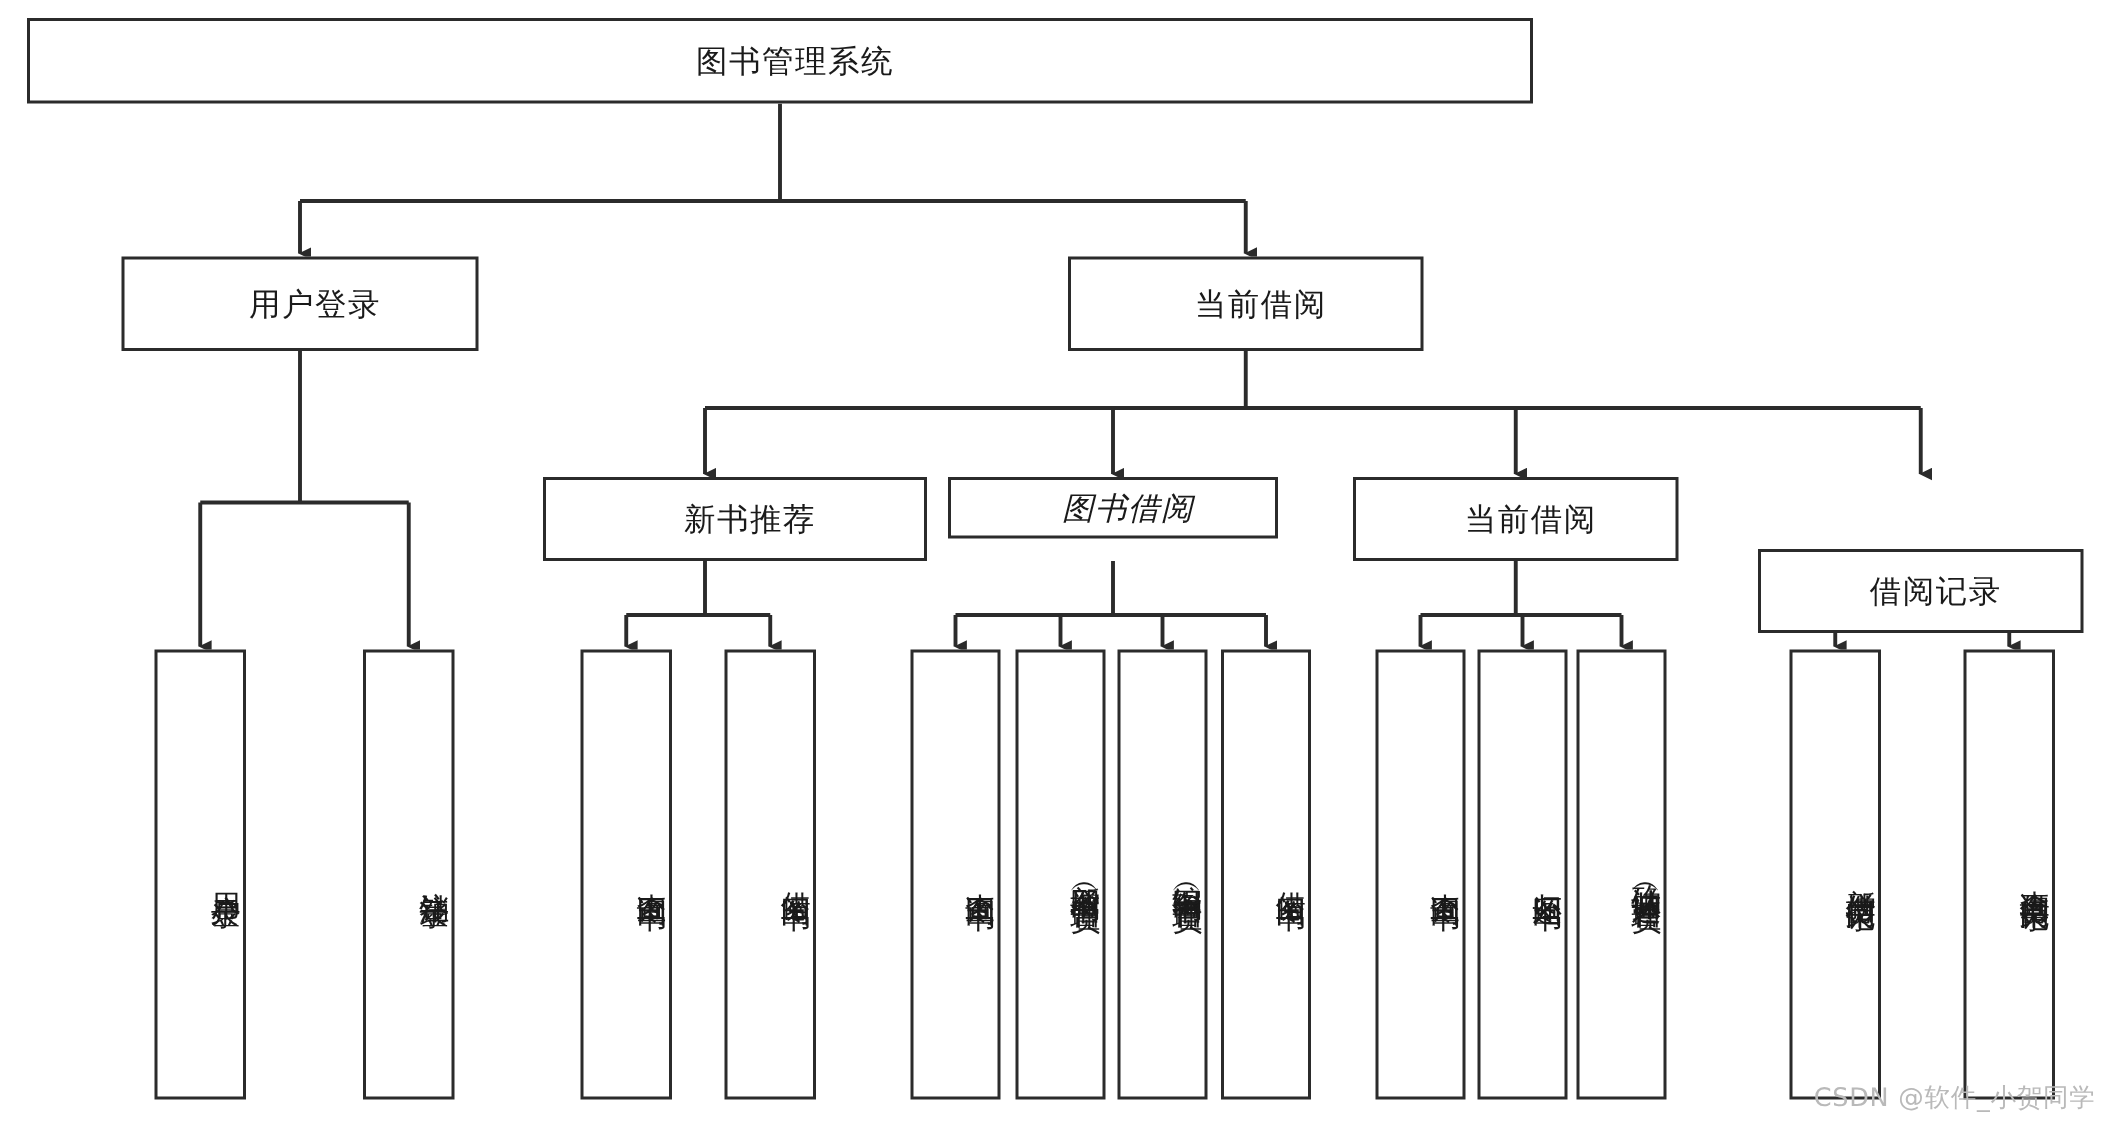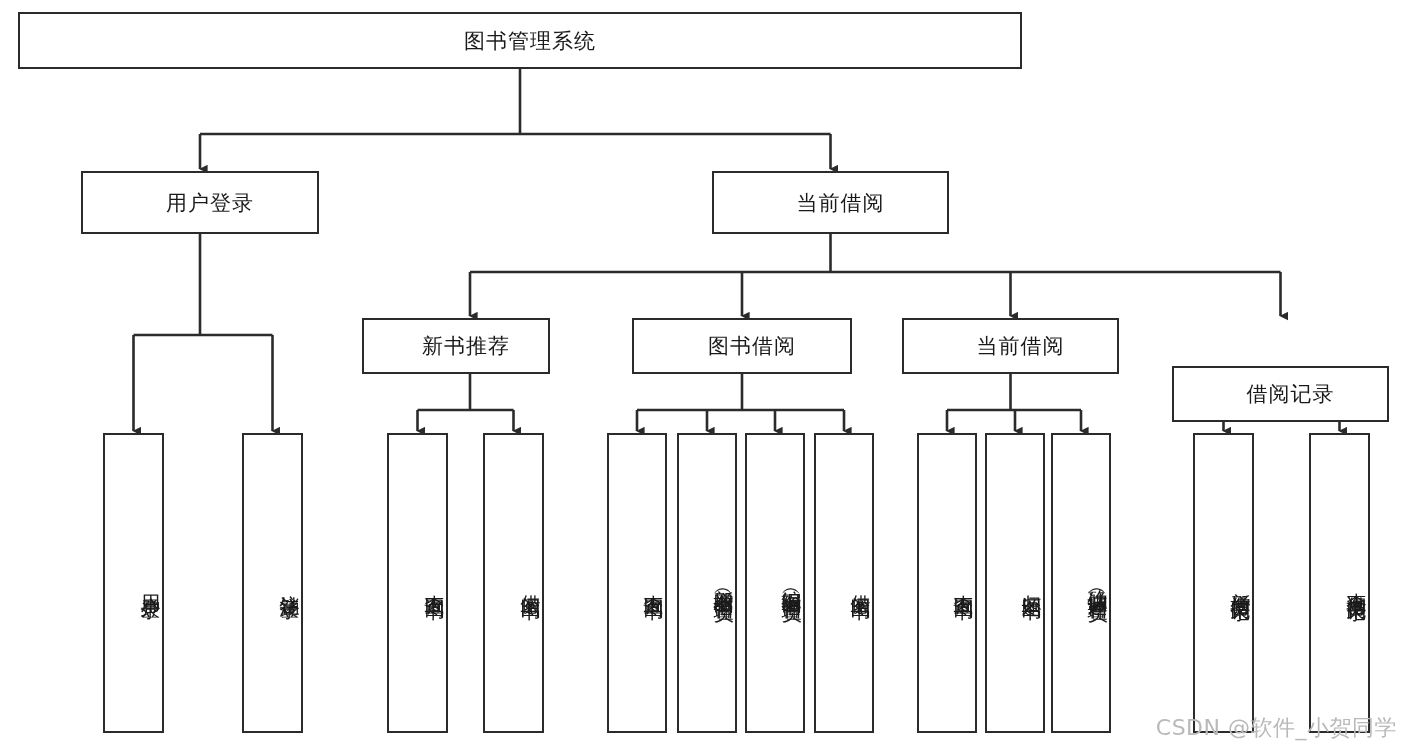--- a/index.html
+++ b/index.html
@@ -56,21 +56,21 @@
     white-space: nowrap;
     display: block;
   }
   .node-label {
     white-space: nowrap;
   }
   #watermark {
     position: absolute;
     right: 8px;
     bottom: 4px;
-    font-size: 22px;
+    font-size: 17px;
     color: #b9b9b9;
     white-space: nowrap;
     letter-spacing: 0.5px;
   }
 </style>
 </head>
 <body>
 
 <div id="canvas">
 
@@ -120,24 +120,24 @@
   <div id="nodes-layer">
       <div class="node horiz" style="left: 18px; top: 12px; width: 1004px; height: 57px;">
         <span class="node-label">图书管理系统</span>
       </div>
       <div class="node horiz" style="left: 81px; top: 171px; width: 238px; height: 63px;">
         <span class="node-label">用户登录</span>
       </div>
       <div class="node horiz" style="left: 712px; top: 171px; width: 237px; height: 63px;">
         <span class="node-label">当前借阅</span>
       </div>
-      <div class="node horiz" style="left: 362px; top: 318px; width: 188px; height: 56px; font-family: Liberation Mono, monospace;">
+      <div class="node horiz" style="left: 362px; top: 318px; width: 256px; height: 56px; font-family: Liberation Mono, monospace;">
         <span class="node-label">新书推荐</span>
       </div>
-      <div class="node horiz" style="left: 632px; top: 318px; width: 220px; height: 56px;">
+      <div class="node horiz" style="left: 632px; top: 318px; width: 220px; height: 41px; font-style: italic;">
         <span class="node-label">图书借阅</span>
       </div>
       <div class="node horiz" style="left: 902px; top: 318px; width: 217px; height: 56px; align-items: center;">
         <span class="node-label">当前借阅</span>
       </div>
       <div class="node horiz" style="left: 1172px; top: 318px; width: 217px; height: 56px; margin-top: 48px;">
         <span class="node-label">借阅记录</span>
       </div>
       <div class="node vert" style="left: 103px; top: 433px; width: 61px; height: 300px;">
         <span class="vtext">用户登录</span>

